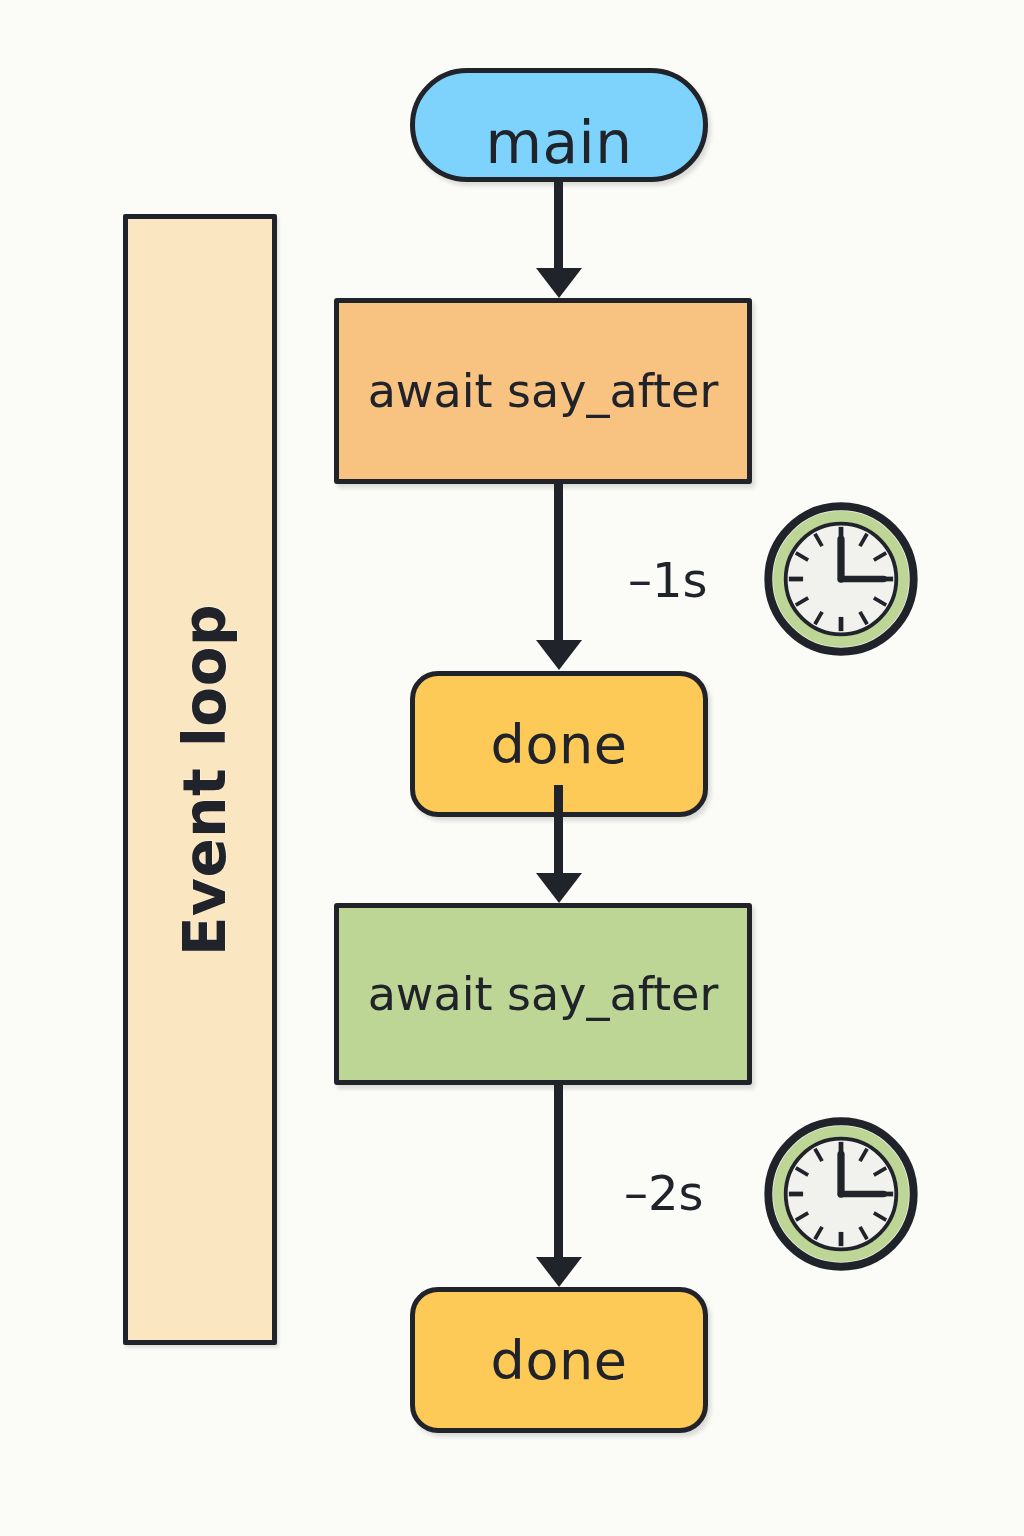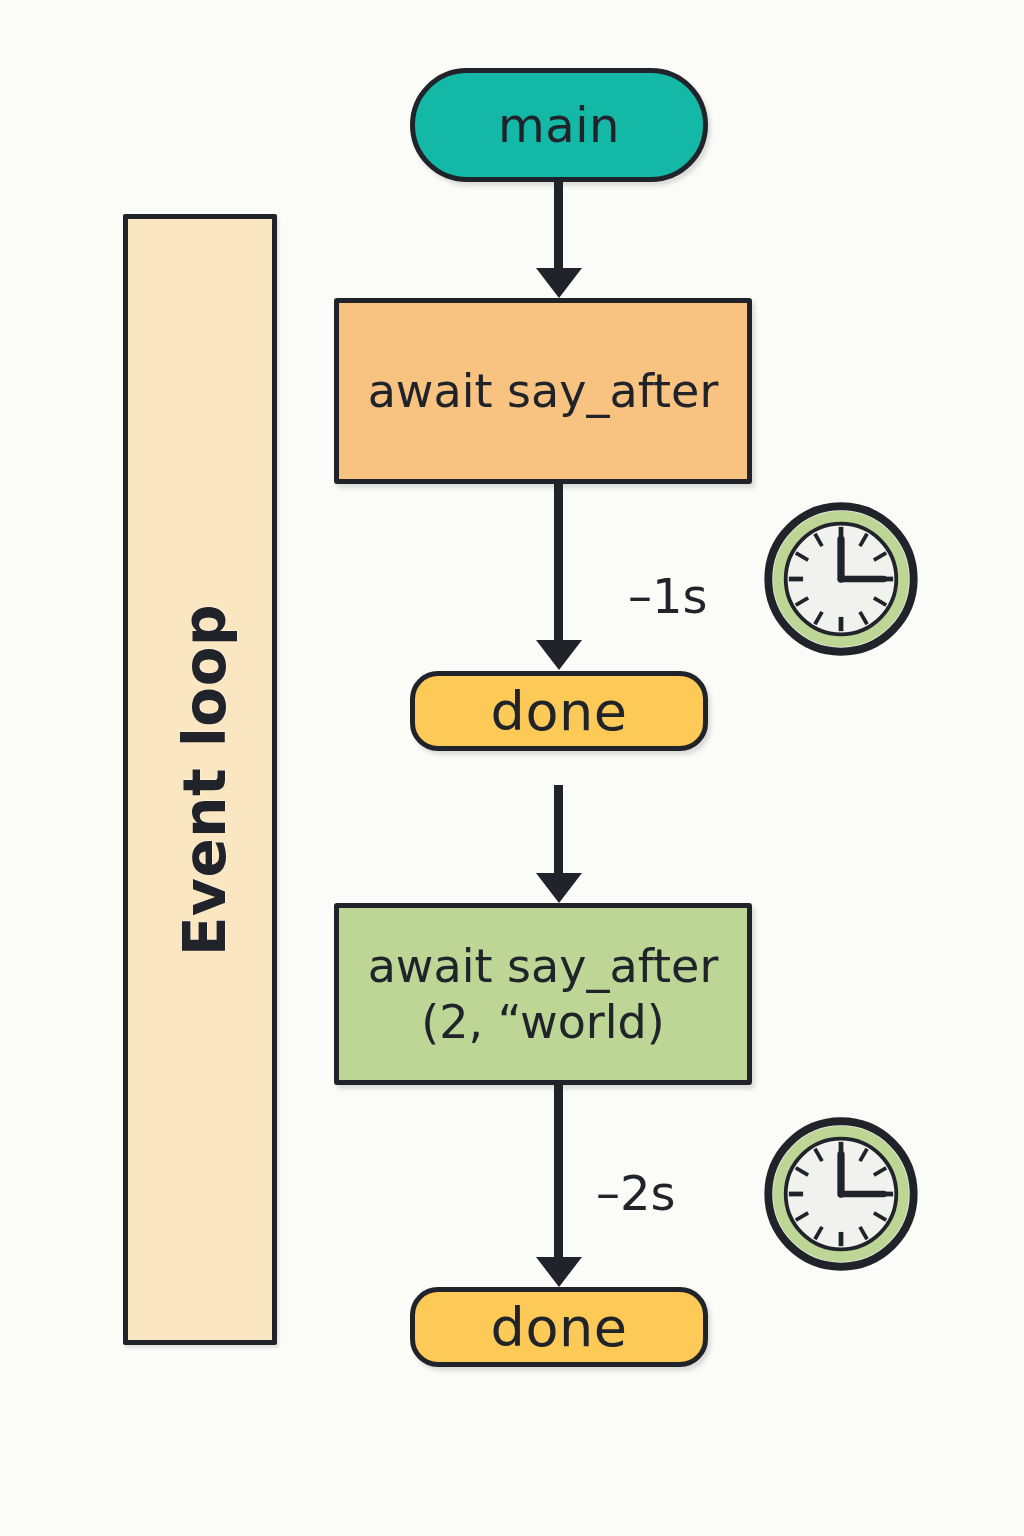--- a/index.html
+++ b/index.html
@@ -62,43 +62,44 @@
     text-align: center;
     color: #20232a;
     box-shadow: 3px 4px 4px rgba(0,0,0,0.13);
   }
 
   .node-main {
     left: 410px;
     top: 68px;
     width: 298px;
     height: 114px;
-    background: #14b8a6;
+    background: #7dd3fc;
     border-radius: 57px;
-    font-size: 48px;
+    font-size: 58px;
     font-weight: 400;
     letter-spacing: 0.5px;
+    align-items: flex-end;
   }
 
   .node-await {
     left: 334px;
     width: 418px;
     background: #f8c281;
     border-radius: 3px;
     font-size: 46px;
     line-height: 1.22;
     font-family: "DejaVu Sans", sans-serif;
   }
   .node-await.orange { top: 298px; height: 186px; background: #f8c281; }
   .node-await.green  { top: 903px; height: 182px; background: #bdd695; }
 
   .node-done {
     left: 410px;
     width: 298px;
-    height: 80px;
+    height: 146px;
     background: #fdca57;
     border-radius: 28px;
     font-size: 54px;
     letter-spacing: 0.5px;
   }
   .node-done.first  { top: 671px; }
   .node-done.second { top: 1287px; }
 
   .node-text { display: block; }
   .node-text .line { display: block; }
@@ -128,22 +129,22 @@
   .arrow-4 { top: 1085px; height: 176px; }
 
   
   .timer-label {
     position: absolute;
     font-size: 48px;
     color: #20232a;
     font-family: "DejaVu Sans", sans-serif;
     white-space: nowrap;
   }
-  .timer-label.t1 { left: 628px; top: 568px; }
-  .timer-label.t2 { left: 596px; top: 1165px; }
+  .timer-label.t1 { left: 628px; top: 552px; }
+  .timer-label.t2 { left: 624px; top: 1165px; }
 
   
   .clock {
     position: absolute;
     width: 158px;
     height: 158px;
   }
   .clock.c1 { left: 762px; top: 500px; }
   .clock.c2 { left: 762px; top: 1115px; }
 
@@ -203,21 +204,20 @@
 
   <div class="node node-done first">
     <span class="node-text">done</span>
   </div>
 
   <div class="arrow arrow-3"></div>
 
   <div class="node node-await green">
     <span class="node-text">
       <span class="line">await say_after</span>
-      <span class="line">(2, “world)</span>
     </span>
   </div>
 
   <div class="arrow arrow-4"></div>
 
   <div class="timer-label t2">–2s</div>
 
   <div class="clock c2">
     <svg viewBox="0 0 100 100" width="158" height="158" aria-hidden="true">
       <circle cx="50" cy="50" r="46" fill="#f1f1ed" stroke="#20232a" stroke-width="5"></circle>

